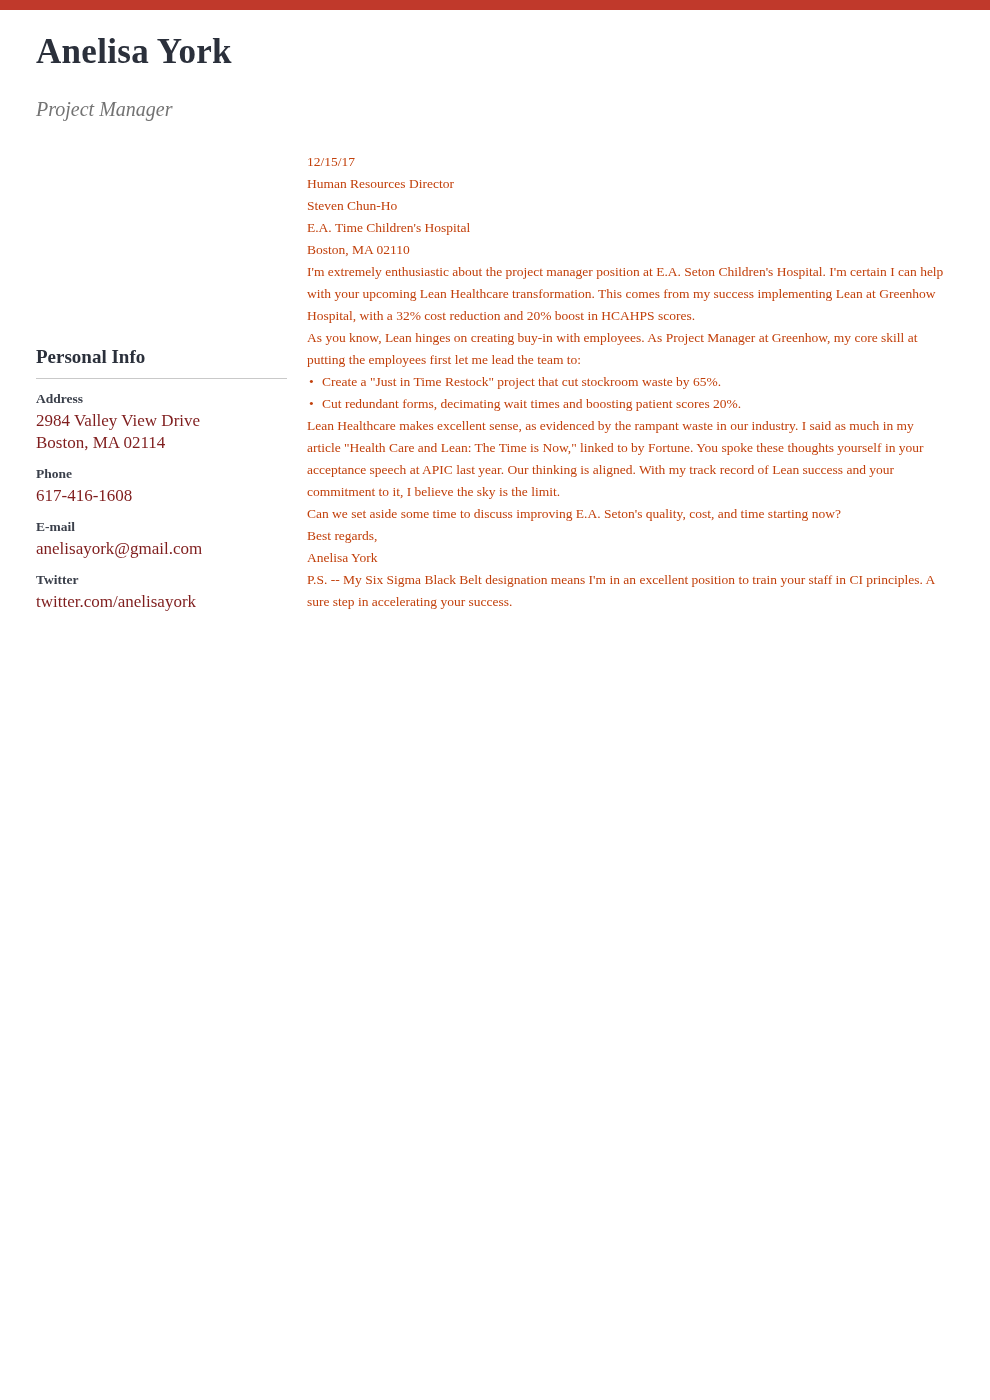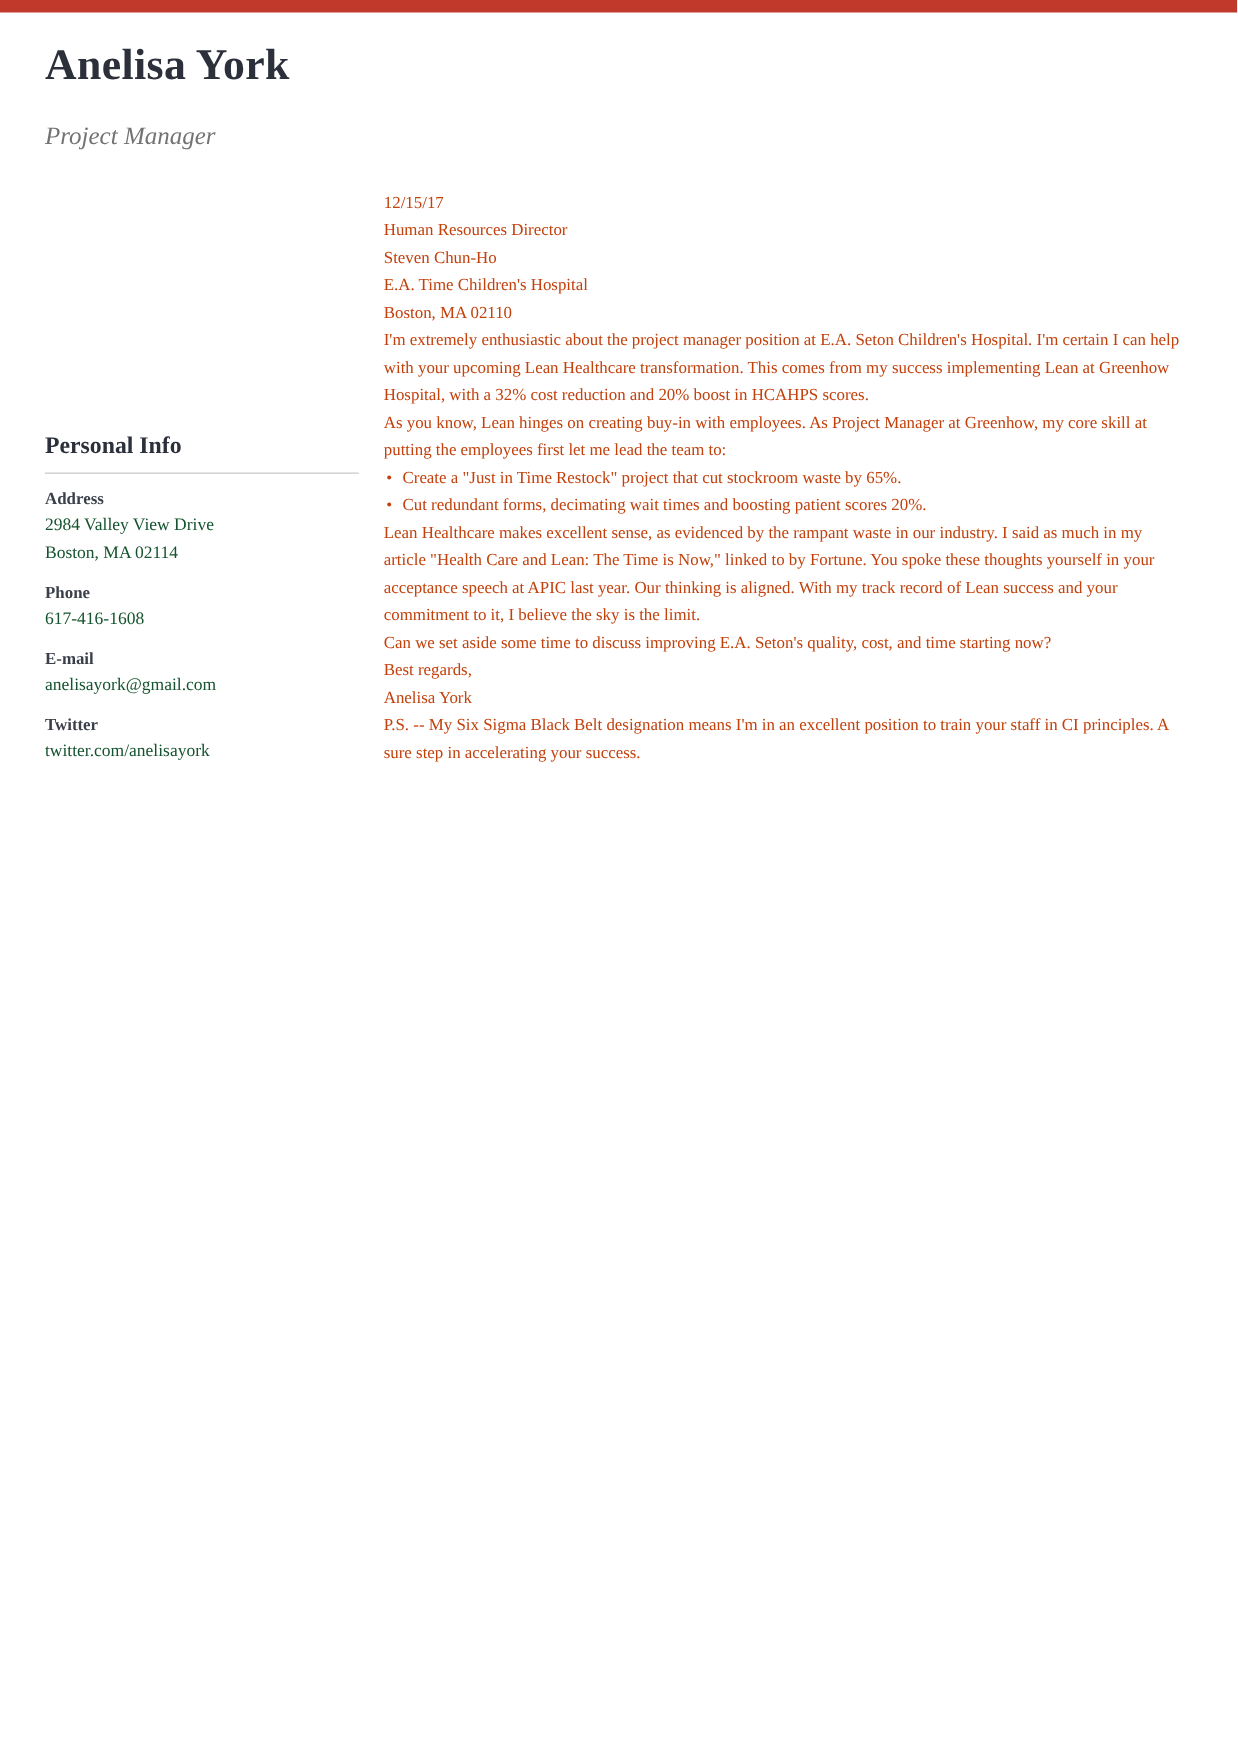--- a/index.html
+++ b/index.html
@@ -53,22 +53,22 @@
     margin: 10px 0 7px 0;
   }
   .field { margin-top: 9px; }
   .field-label {
     font-weight: 700;
     font-size: 13.5px;
     color: #3a3f4a;
     line-height: 22px;
   }
   .field-value {
-    font-size: 14px;
-    color: #14532d;
+    font-size: 17px;
+    color: #7f1d1d;
     line-height: 22px;
   }
 
   
   .letter {
     flex: 1 1 auto;
     margin-left: 20px;
     font-size: 13.5px;
     color: #c2410c;
     line-height: 22px;

